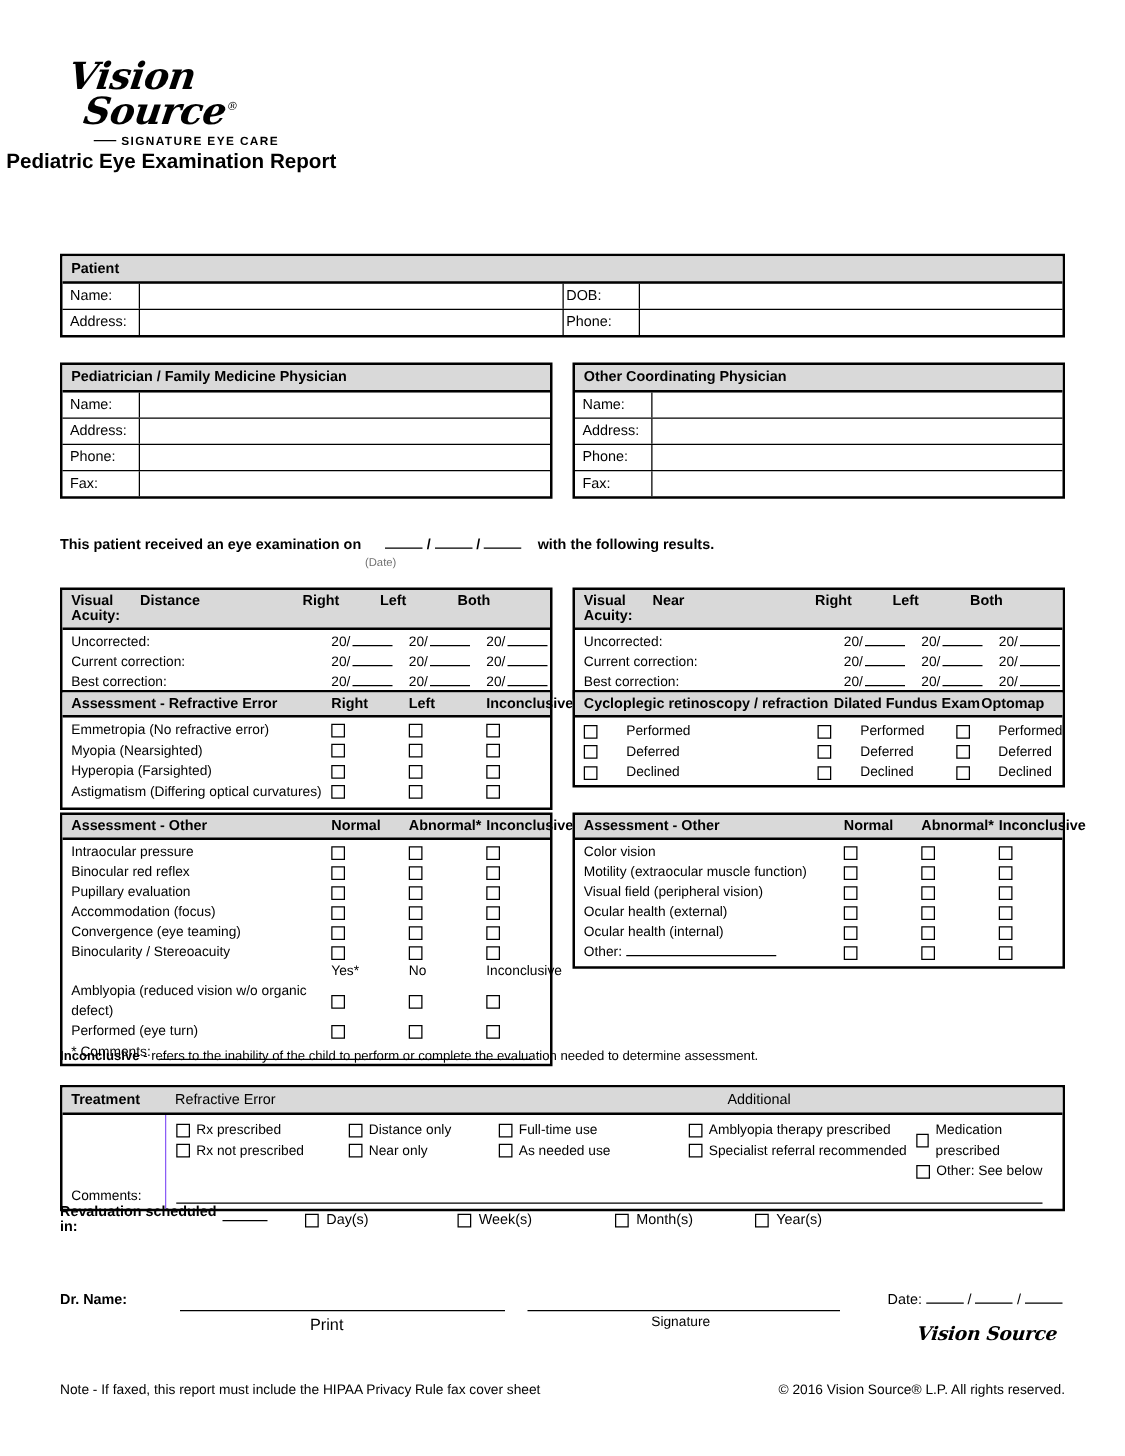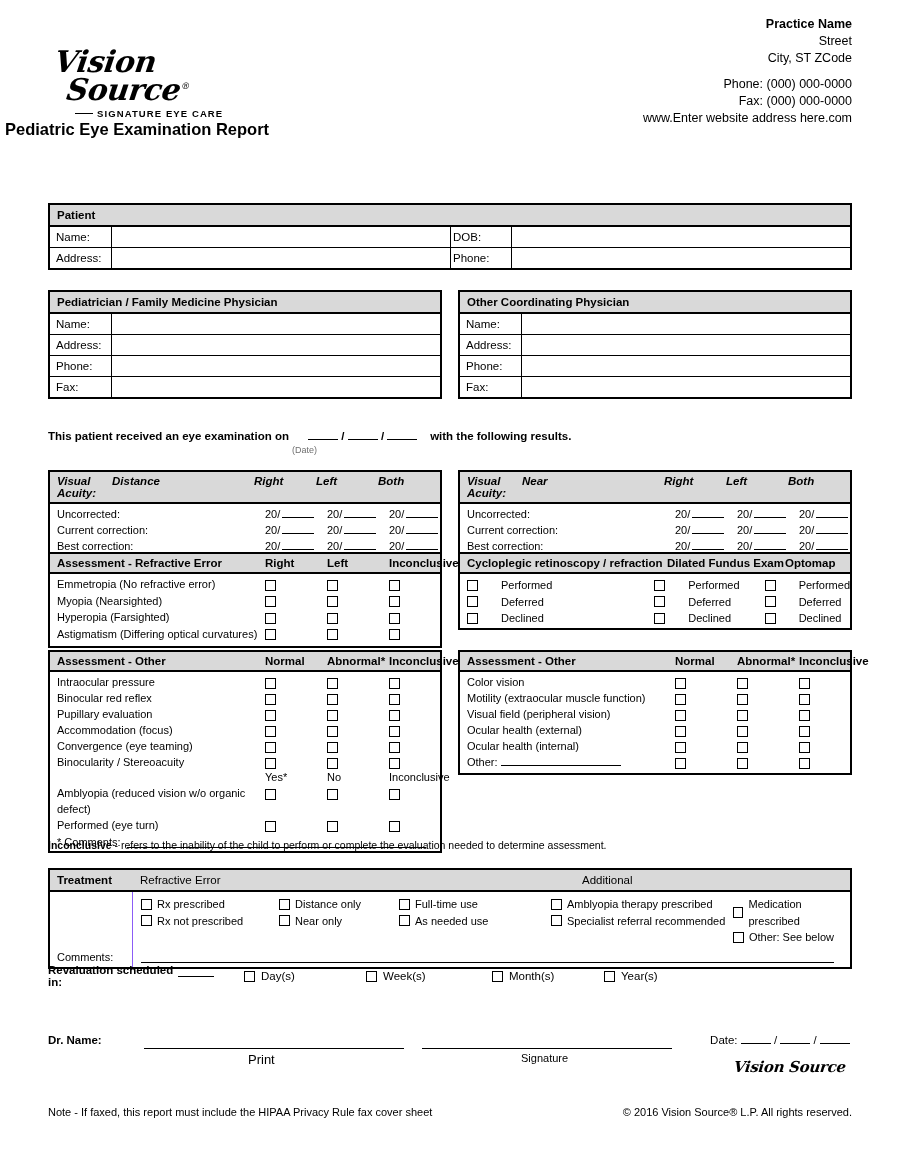--- a/index.html
+++ b/index.html
@@ -173,21 +173,21 @@
     top: 445px;
     font-size: 9px;
     color: #6f6f6f;
     font-weight: normal;
   }
 
   
   .va { position: absolute; width: 394px; }
   .va-left { left: 48px; top: 470px; }
   .va-right { left: 458px; top: 470px; }
-  .va .bar { display: flex; padding: 3px 0 3px 7px; font-style: italic; }
+  .va .bar { display: flex; padding: 3px 12px 3px 7px; }
   .va-title { width: 55px; flex: none; }
   .va-sub { flex: 1; }
   .va-body { padding: 2px 0 3px 7px; }
   .va-row { display: flex; font-size: 11px; line-height: 16px; }
   .va-name { width: 208px; flex: none; }
   .va-cell { width: 62px; flex: none; }
   .va-head-cell { width: 62px; flex: none; }
   .sl { display: inline-block; width: 32px; border-bottom: 1px solid #000; margin-left: 2px; }
 
   
@@ -222,21 +222,21 @@
   .cyc-item { display: flex; align-items: center; gap: 23px; }
 
   
   .ao { position: absolute; width: 394px; }
   .ao-left { left: 48px; top: 650px; }
   .ao-right { left: 458px; top: 650px; }
   .ao .bar { display: flex; padding: 3px 0 3px 7px; }
   .ao-title { width: 208px; flex: none; }
   .ao-h { width: 62px; flex: none; font-weight: bold; }
   .ao-body { padding: 2px 0 3px 7px; }
-  .ao-row { display: flex; font-size: 11px; line-height: 16px; }
+  .ao-row { display: flex; font-size: 11px; line-height: 16px; align-items: center; }
   .ao-name { width: 208px; flex: none; }
   .ao-c { width: 62px; flex: none; }
   .ao-subhead { display: flex; font-size: 11px; line-height: 15px; }
   .ao-sh-pad { width: 208px; flex: none; }
   .ao-sh { width: 62px; flex: none; }
   .ao-comments { font-size: 11px; display: flex; align-items: flex-end; padding-top: 3px; }
   .ao-comments .cline { flex: 1; border-bottom: 1px solid #000; margin-left: 6px; margin-right: 14px; height: 11px; }
   .other-line { display: inline-block; width: 120px; border-bottom: 1px solid #000; margin-left: 3px; }
 
   
@@ -329,29 +329,20 @@
 
   <div class="header">
     <div class="logo-block">
       <div class="logo-script">
         <span class="logo-l1">Vision</span>
         <span class="logo-l2"><span>Source</span><span class="logo-reg">®</span></span>
       </div>
       <div class="logo-tag"><span class="logo-rule"></span><span>SIGNATURE EYE CARE</span></div>
     </div>
 
-    <div class="practice">
-      <div class="name">Practice Name</div>
-      <div>Street</div>
-      <div>City, ST ZCode</div>
-      <div class="gap"></div>
-      <div>Phone: (000) 000-0000</div>
-      <div>Fax: (000) 000-0000</div>
-      <div>www.Enter website address here.com</div>
-    </div>
   </div>
 
   <div class="report-title">Pediatric Eye Examination Report</div>
 
   <div class="box patient">
     <div class="bar">Patient</div>
     <div class="row">
       <div class="half">
         <div class="lbl">Name:</div>
         <div class="fill"></div>

